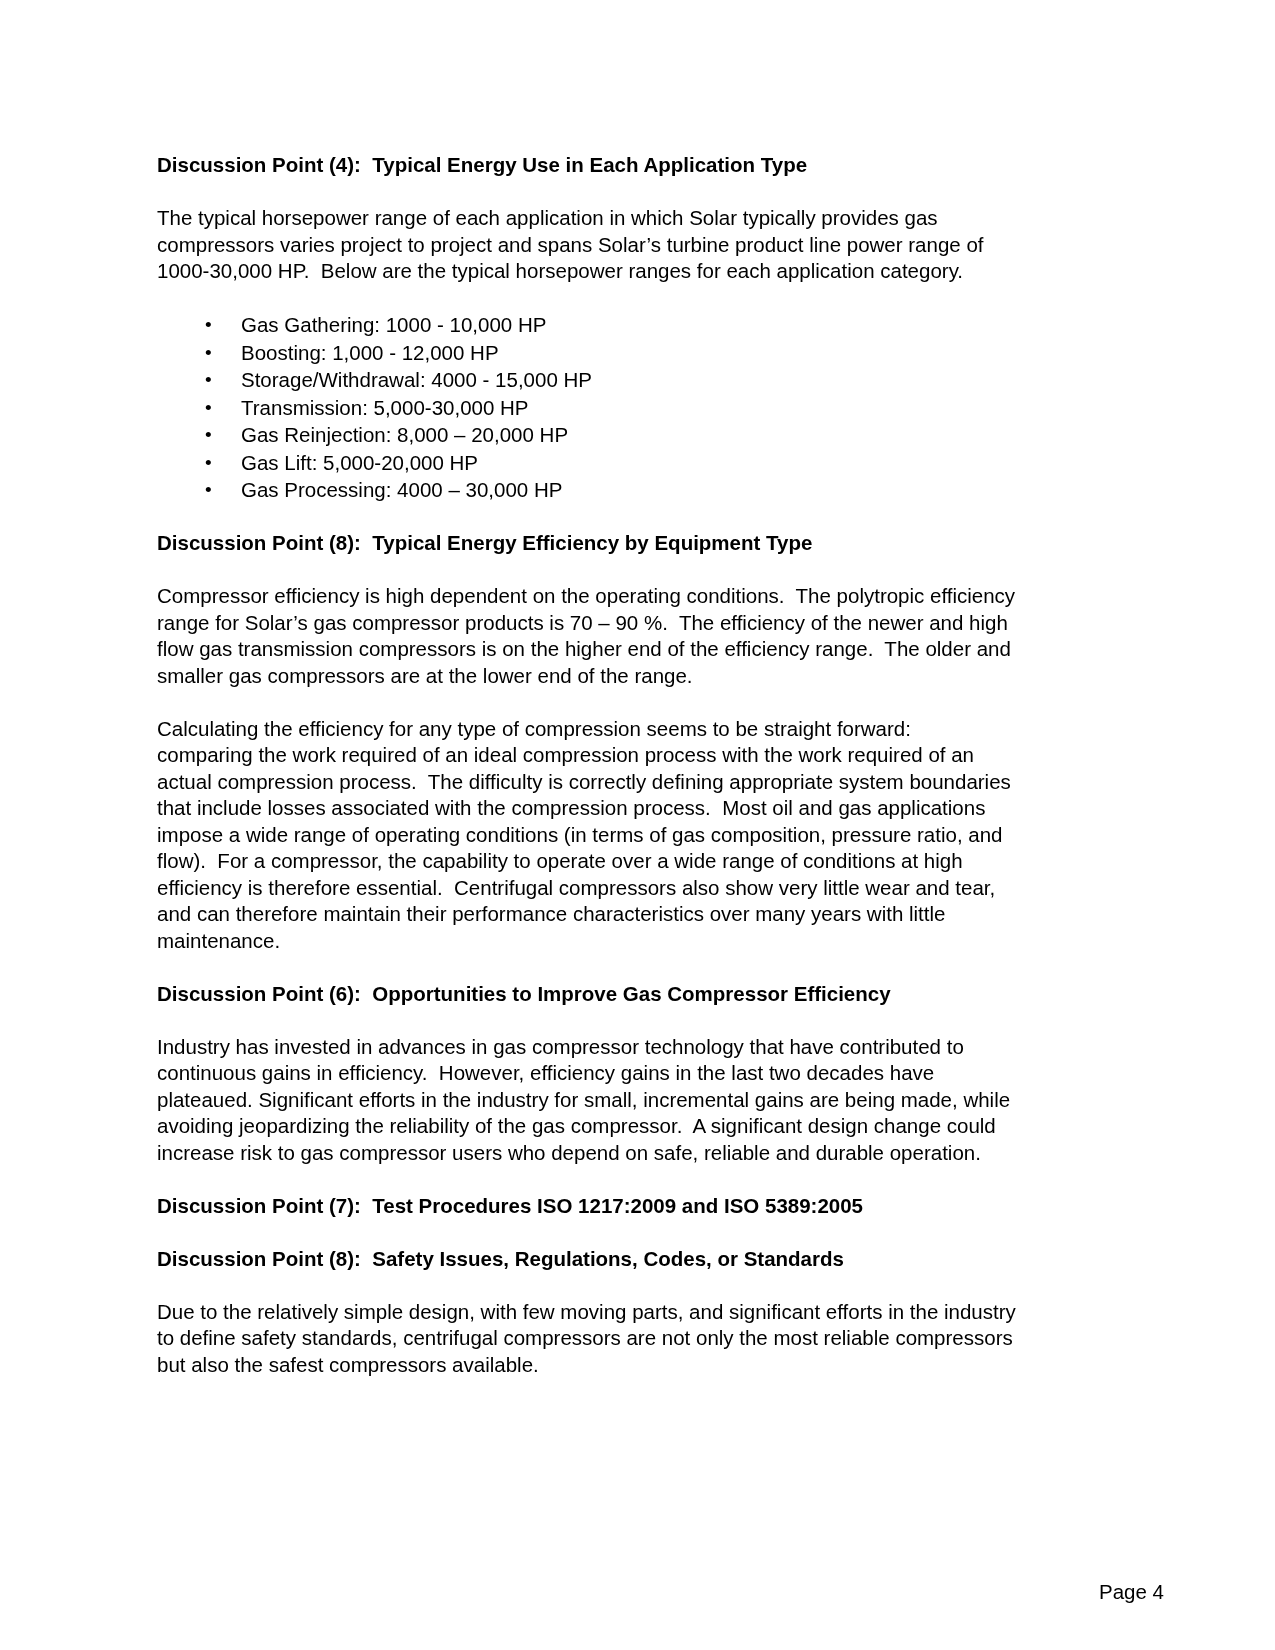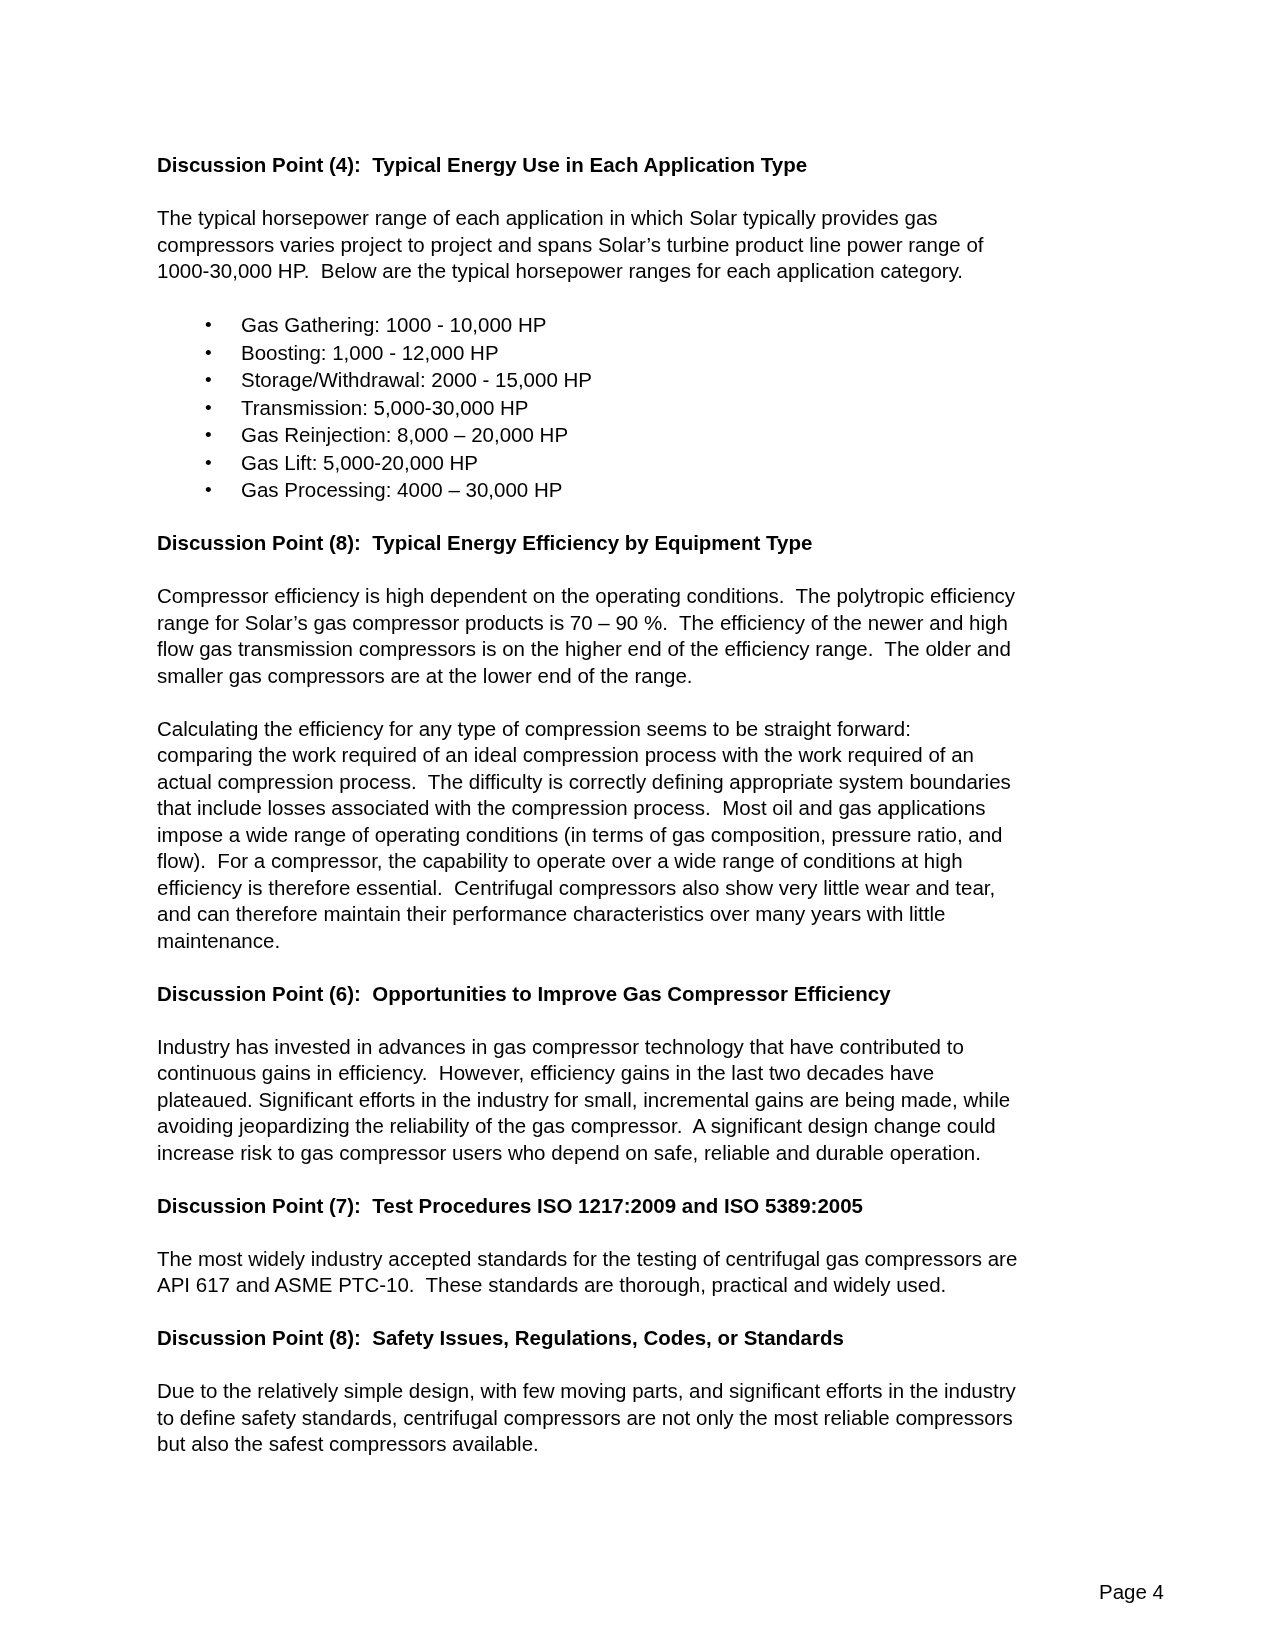--- a/index.html
+++ b/index.html
@@ -68,21 +68,21 @@
   <main class="content">
 
     <h2 class="dp-heading">Discussion Point (4):  Typical Energy Use in Each Application Type</h2>
     <p class="para">The typical horsepower range of each application in which Solar typically provides gas
 compressors varies project to project and spans Solar’s turbine product line power range of
 1000-30,000 HP.  Below are the typical horsepower ranges for each application category.</p>
 
     <ul class="hp-list">
       <li><span class="dot">•</span><span class="li-text">Gas Gathering: 1000 - 10,000 HP</span></li>
       <li><span class="dot">•</span><span class="li-text">Boosting: 1,000 - 12,000 HP</span></li>
-      <li><span class="dot">•</span><span class="li-text">Storage/Withdrawal: 2000 - 15,000 HP</span></li>
+      <li><span class="dot">•</span><span class="li-text">Storage/Withdrawal: 4000 - 15,000 HP</span></li>
       <li><span class="dot">•</span><span class="li-text">Transmission: 5,000-30,000 HP</span></li>
       <li><span class="dot">•</span><span class="li-text">Gas Reinjection: 8,000 – 20,000 HP</span></li>
       <li><span class="dot">•</span><span class="li-text">Gas Lift: 5,000-20,000 HP</span></li>
       <li><span class="dot">•</span><span class="li-text">Gas Processing: 4000 – 30,000 HP</span></li>
     </ul>
 
     <h2 class="dp-heading">Discussion Point (8):  Typical Energy Efficiency by Equipment Type</h2>
     <p class="para">Compressor efficiency is high dependent on the operating conditions.  The polytropic efficiency
 range for Solar’s gas compressor products is 70 – 90 %.  The efficiency of the newer and high
 flow gas transmission compressors is on the higher end of the efficiency range.  The older and
@@ -98,22 +98,20 @@
 maintenance.</p>
 
     <h2 class="dp-heading">Discussion Point (6):  Opportunities to Improve Gas Compressor Efficiency</h2>
     <p class="para">Industry has invested in advances in gas compressor technology that have contributed to
 continuous gains in efficiency.  However, efficiency gains in the last two decades have
 plateaued. Significant efforts in the industry for small, incremental gains are being made, while
 avoiding jeopardizing the reliability of the gas compressor.  A significant design change could
 increase risk to gas compressor users who depend on safe, reliable and durable operation.</p>
 
     <h2 class="dp-heading">Discussion Point (7):  Test Procedures ISO 1217:2009 and ISO 5389:2005</h2>
-    <p class="para">The most widely industry accepted standards for the testing of centrifugal gas compressors are
-API 617 and ASME PTC-10.  These standards are thorough, practical and widely used.</p>
 
     <h2 class="dp-heading">Discussion Point (8):  Safety Issues, Regulations, Codes, or Standards</h2>
     <p class="para">Due to the relatively simple design, with few moving parts, and significant efforts in the industry
 to define safety standards, centrifugal compressors are not only the most reliable compressors
 but also the safest compressors available.</p>
 
   </main>
 
   <footer class="page-footer">
     <div>Page 4</div>

